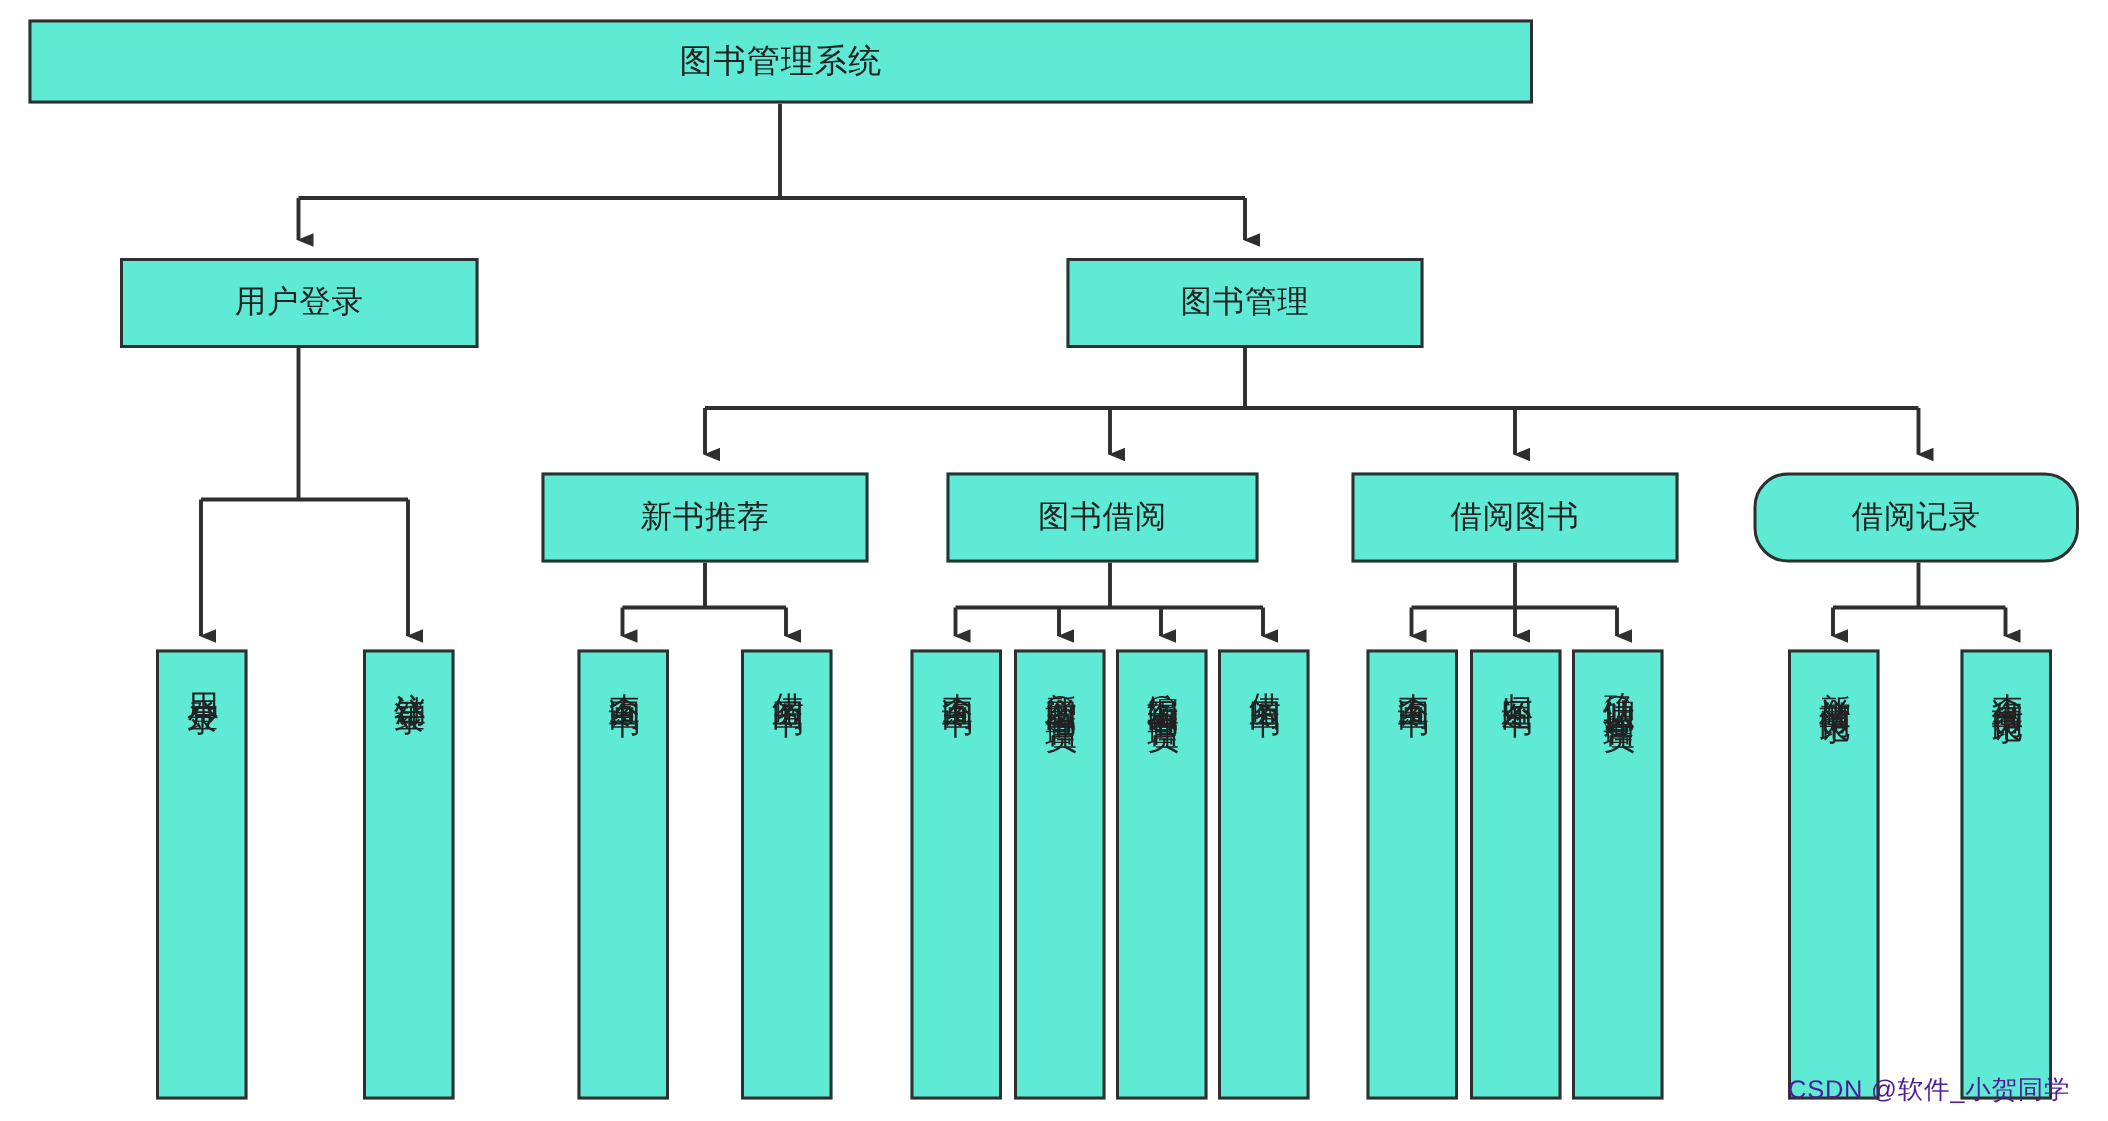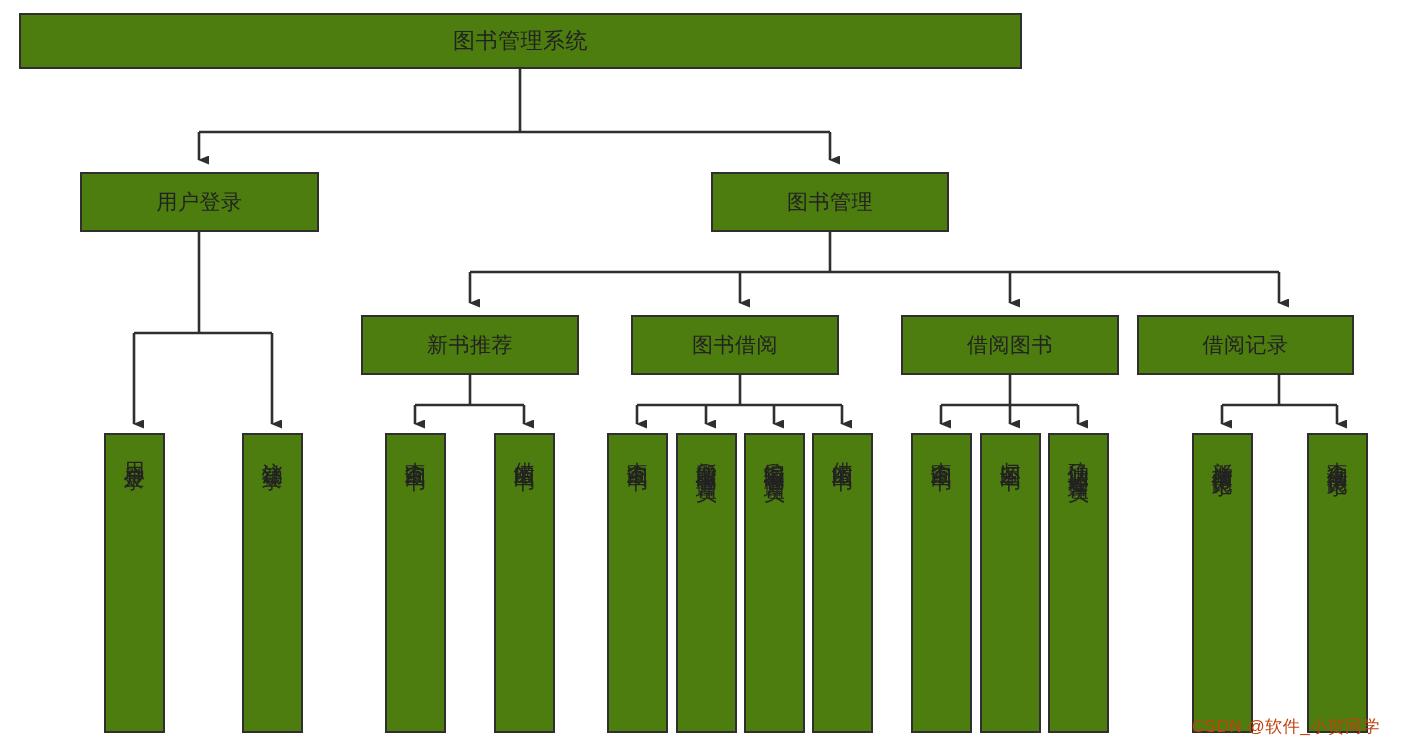--- a/index.html
+++ b/index.html
@@ -21,21 +21,21 @@
   #diagram-svg {
     position: absolute;
     left: 0;
     top: 0;
     width: 1405px;
     height: 747px;
   }
   .node-box {
     position: absolute;
     box-sizing: border-box;
-    background: #4d7c0f;
+    background: #5eead4;
     border: 2.5px solid #2f2f2f;
     display: flex;
     align-items: center;
     justify-content: center;
     color: #222222;
   }
   .node-label {
     text-align: center;
     line-height: 1.18;
     letter-spacing: 0.5px;
@@ -56,21 +56,21 @@
     font-size: 21px;
     line-height: 1.22;
     letter-spacing: 3px;
     white-space: nowrap;
   }
   .node-box.root .node-label {
     font-size: 22px;
   }
   .watermark {
     position: absolute;
-    color: #c2410c;
+    color: #4c1d95;
     font-size: 17px;
     white-space: nowrap;
     pointer-events: none;
     letter-spacing: 0.5px;
   }
 </style>
 </head>
 <body>
 
 <div id="diagram-root">
@@ -142,21 +142,21 @@
   </div>
 
   <div class="node-box horizontal" style="left:631px; top:315px; width:208px; height:60px;">
     <span class="node-label">图书借阅</span>
   </div>
 
   <div class="node-box horizontal" style="left:901px; top:315px; width:218px; height:60px;">
     <span class="node-label">借阅图书</span>
   </div>
 
-  <div class="node-box horizontal" style="left:1137px; top:315px; width:217px; height:60px;">
+  <div class="node-box horizontal" style="left:1169px; top:315px; width:217px; height:60px;border-radius:23px;">
     <span class="node-label">借阅记录</span>
   </div>
 
   <div class="node-box vertical" style="left:104px; top:433px; width:61px; height:300px;">
     <span class="node-label">用户登录</span>
   </div>
 
   <div class="node-box vertical" style="left:242px; top:433px; width:61px; height:300px;">
     <span class="node-label">注销登录</span>
   </div>

